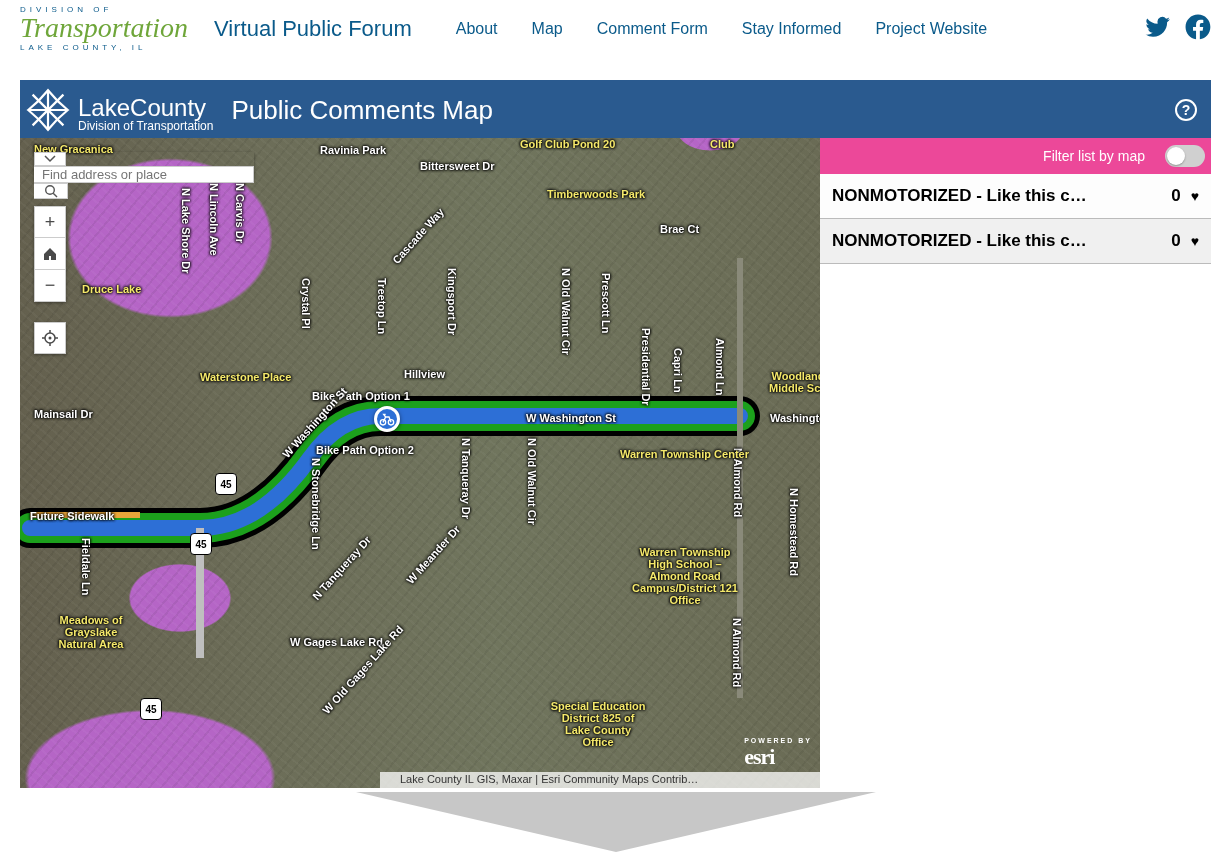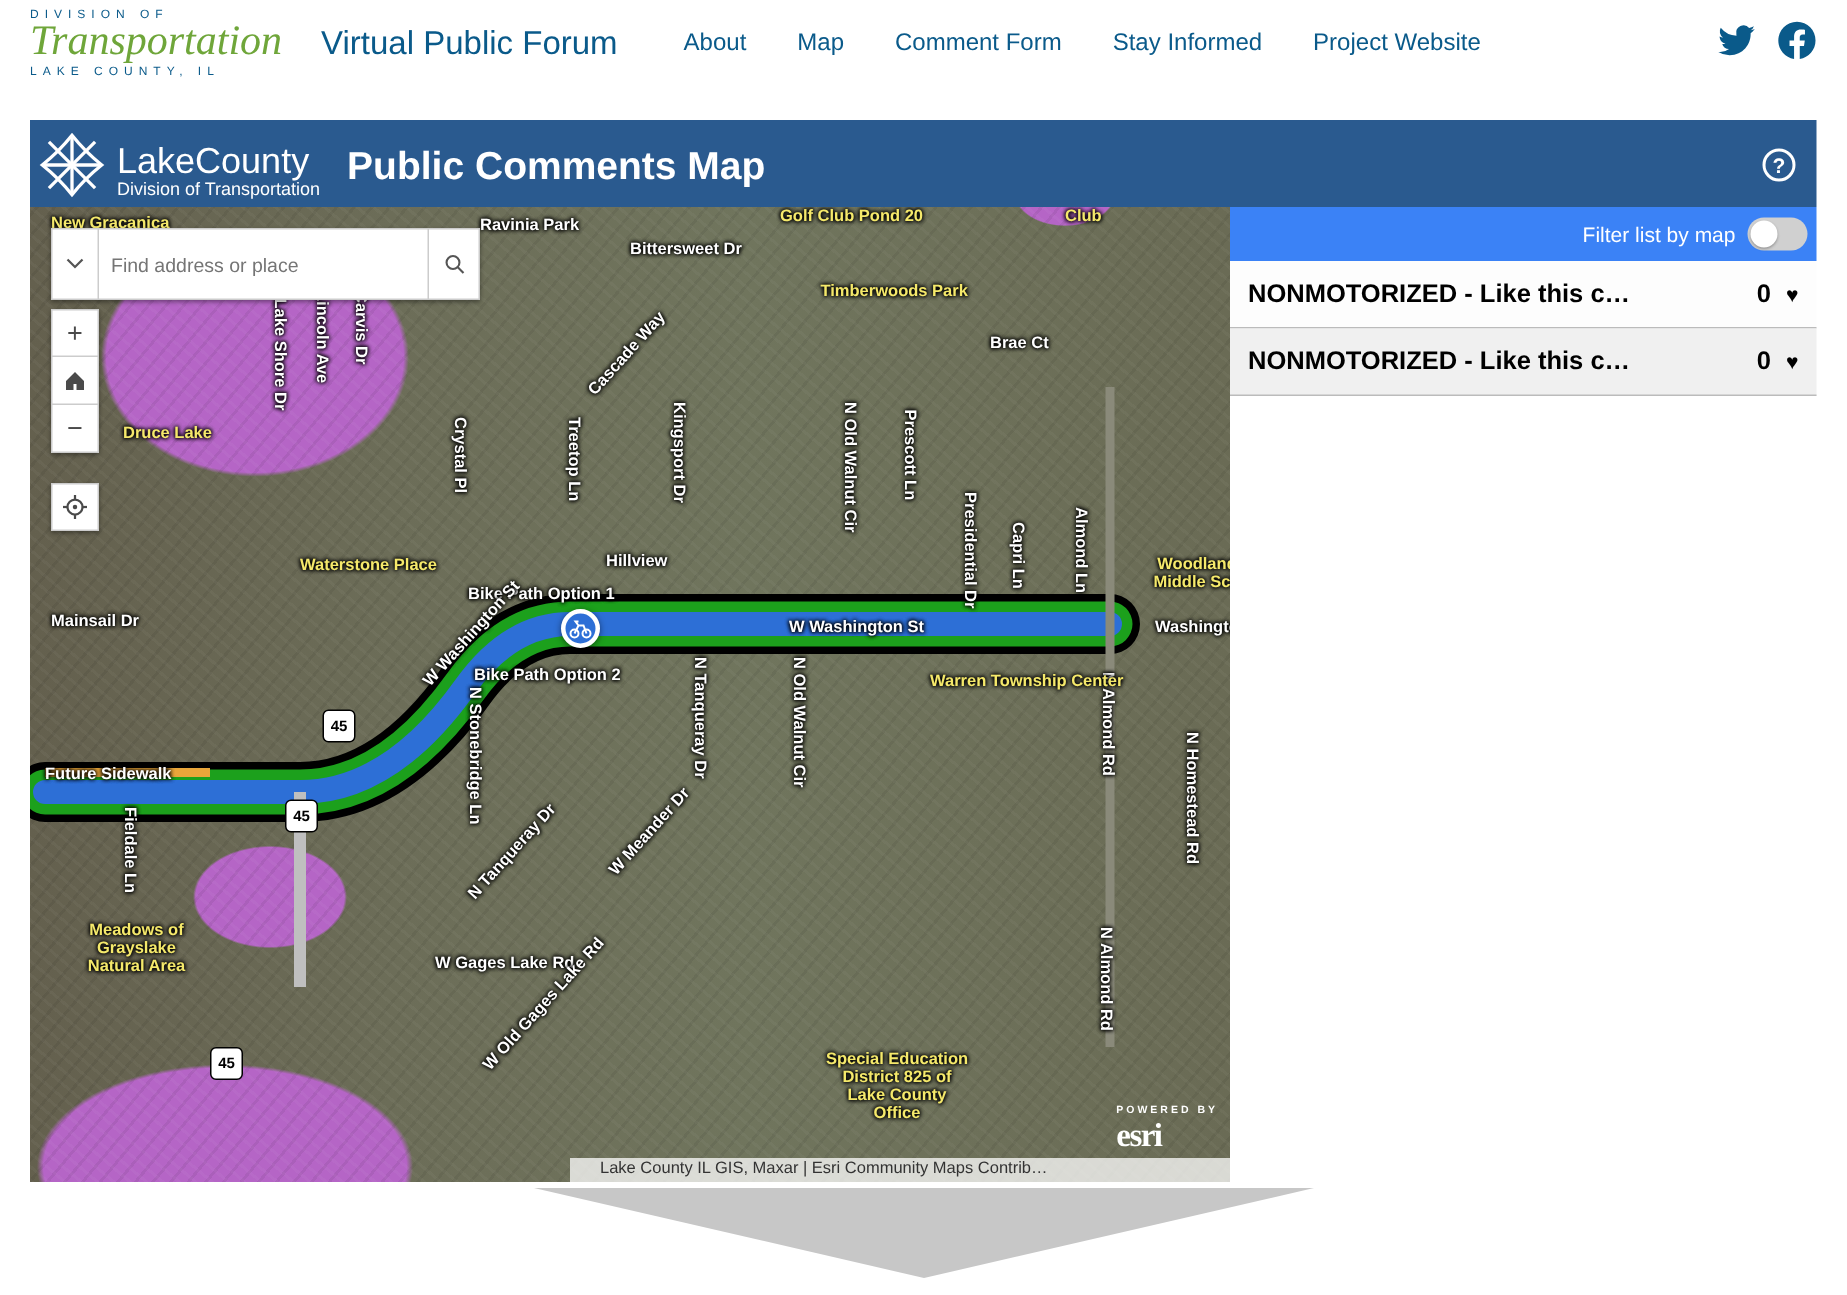--- a/index.html
+++ b/index.html
@@ -18,21 +18,21 @@
   .social svg { width:26px; height:26px; fill:#0a5a8a; cursor:pointer; }
 
   
   .app-wrap { margin:22px 20px 0 20px; border:0; }
   .app-header { background:#2a5a8f; color:#fff; display:flex; align-items:center; padding:8px 14px 6px 6px; }
   .app-header .lc-logo { display:flex; align-items:flex-end; gap:8px; }
   .lc-star { width:44px; height:44px; }
   .lc-text { line-height:1; }
   .lc-text .big { font-size:24px; font-weight:400; }
   .lc-text .small { font-size:12px; }
-  .app-title { font-size:26px; margin-left:18px; font-weight:700; }
+  .app-title { font-size:26px; margin-left:18px; font-weight:400; }
   .help { margin-left:auto; width:22px;height:22px; border:2px solid #fff; border-radius:50%; display:flex;align-items:center;justify-content:center; font-size:14px; font-weight:bold; cursor:pointer;}
 
   .app-body { display:flex; height:650px; }
 
   
   .map-pane { flex:0 0 800px; position:relative; overflow:hidden; background:#5a5a4a; }
   .map-bg { position:absolute; inset:0; background:
     radial-gradient(ellipse 180px 140px at 150px 100px, #b565c6 0 55%, transparent 57%),
     radial-gradient(ellipse 60px 40px at 690px -10px, #b565c6 0 55%, transparent 57%),
     radial-gradient(ellipse 90px 60px at 160px 460px, #b565c6 0 55%, transparent 57%),
@@ -46,35 +46,35 @@
   .map-label.yellow { color:#f5e96b; }
   .map-label.rot { transform: rotate(-48deg); transform-origin:left top; }
   .map-label.rot90 { writing-mode: vertical-rl; }
   .shield { position:absolute; width:22px; height:22px; background:#fff; border:1px solid #000; border-radius:4px; font-size:10px; font-weight:bold; display:flex;align-items:center;justify-content:center; color:#000;}
 
   .esri-logo { position:absolute; right:8px; bottom:18px; color:#fff; font-size:22px; font-weight:bold; font-family:Georgia,serif; letter-spacing:-1px;}
   .esri-logo .pre{font-size:7px;letter-spacing:2px;display:block;font-family:Arial;text-align:right;}
   .attribution { position:absolute; left:360px; bottom:0; right:0; height:16px; background:rgba(255,255,255,.75); font-size:11px; color:#333; padding:1px 20px; overflow:hidden;white-space:nowrap;text-overflow:ellipsis;}
 
   
-  .search-bar { position:absolute; top:14px; left:14px; display:flex; height:48px; box-shadow:0 1px 3px rgba(0,0,0,.4);}
+  .search-bar { position:absolute; top:14px; left:14px; display:flex; height:28px; box-shadow:0 1px 3px rgba(0,0,0,.4);flex-direction:column;}
   .search-bar .menu-btn { width:32px; background:#fff; border:1px solid #ccc; display:flex;align-items:center;justify-content:center;cursor:pointer;}
   .search-bar input { width:220px; border:1px solid #ccc; border-left:0; padding:0 8px; font-size:13px; color:#555; outline:none;}
   .search-bar .go-btn { width:34px; background:#fff; border:1px solid #ccc; border-left:0; display:flex;align-items:center;justify-content:center;cursor:pointer;}
   .zoom-stack { position:absolute; top:68px; left:14px; width:32px; box-shadow:0 1px 3px rgba(0,0,0,.4);}
   .zoom-stack button { width:32px;height:32px;background:#fff;border:1px solid #ccc;display:flex;align-items:center;justify-content:center;cursor:pointer;font-size:18px;color:#4a4a4a;}
   .zoom-stack button + button { border-top:0; }
   .locate-btn { position:absolute; top:184px; left:14px; width:32px;height:32px;background:#fff;border:1px solid #ccc;display:flex;align-items:center;justify-content:center;cursor:pointer;box-shadow:0 1px 3px rgba(0,0,0,.4);}
 
   .bike-marker { position:absolute; width:26px;height:26px;background:#2d6fd6;border:3px solid #fff;border-radius:50%; left:354px; top:268px; box-shadow:0 1px 4px rgba(0,0,0,.5); display:flex;align-items:center;justify-content:center;}
   .bike-marker svg{width:16px;height:16px;fill:#fff;}
 
   
   .side-pane { flex:1; background:#fff; display:flex; flex-direction:column; }
-  .filter-bar { background:#3b82f6; color:#fff; height:36px; display:flex; align-items:center; justify-content:flex-end; padding:0 6px 0 12px; font-size:14px; gap:8px;}
+  .filter-bar { background:#ec4899; color:#fff; height:36px; display:flex; align-items:center; justify-content:flex-end; padding:0 6px 0 12px; font-size:14px; gap:20px;}
   .toggle { width:40px;height:22px;background:#d0d0d0;border-radius:11px;position:relative;cursor:pointer;}
   .toggle .knob{position:absolute;width:18px;height:18px;background:#fff;border-radius:50%;top:2px;left:2px;box-shadow:0 1px 2px rgba(0,0,0,.3);}
   .list-item { display:flex; align-items:center; padding:12px 12px; border-bottom:1px solid #bbb; font-size:17px; font-weight:bold; color:#000; gap:10px; cursor:pointer; }
   .list-item:nth-child(odd){background:#f0f0f0;}
   .list-item:nth-child(even){background:#fdfdfd;}
   .list-item .title{flex:1;white-space:nowrap;overflow:hidden;text-overflow:ellipsis;}
   .list-item .count{font-weight:bold;}
   .list-item .heart{font-size:14px;}
   .arrow-wrap{display:flex;justify-content:center;margin-top:4px;}
   .arrow-svg{width:520px;height:70px;fill:#c7c7c7;}
@@ -168,20 +168,21 @@
       <span class="map-label" style="left:14px;top:270px">Mainsail Dr</span>
       <span class="map-label" style="left:292px;top:252px">Bike Path Option 1</span>
       <span class="map-label" style="left:296px;top:306px">Bike Path Option 2</span>
       <span class="map-label" style="left:506px;top:274px">W Washington St</span>
       <span class="map-label rot" style="left:260px;top:314px">W Washington St</span>
       <span class="map-label" style="left:750px;top:274px">Washington</span>
       <span class="map-label" style="left:10px;top:372px">Future Sidewalk</span>
       <span class="map-label rot90" style="left:712px;top:310px">N Almond Rd</span>
       <span class="map-label rot90" style="left:768px;top:350px">N Homestead Rd</span>
       <span class="map-label yellow" style="left:600px;top:310px;width:80px;text-align:right">Warren Township Center</span>
+      <span class="map-label yellow" style="left:610px;top:408px;width:110px;text-align:center;white-space:normal">Warren Township High School – Almond Road Campus/District 121 Office</span>
       <span class="map-label" style="left:270px;top:498px">W Gages Lake Rd</span>
       <span class="map-label rot" style="left:300px;top:570px">W Old Gages Lake Rd</span>
       <span class="map-label rot90" style="left:711px;top:480px">N Almond Rd</span>
       <span class="map-label yellow" style="left:748px;top:232px;width:60px;white-space:normal;text-align:center">Woodland Middle Sch</span>
       <span class="map-label yellow" style="left:26px;top:476px;width:90px;white-space:normal;text-align:center">Meadows of Grayslake Natural Area</span>
       <span class="map-label yellow" style="left:528px;top:562px;width:100px;white-space:normal;text-align:center">Special Education District 825 of Lake County Office</span>
       <span class="map-label rot" style="left:370px;top:120px">Cascade Way</span>
       <span class="map-label rot90" style="left:356px;top:140px">Treetop Ln</span>
       <span class="map-label" style="left:384px;top:230px">Hillview</span>
       <span class="map-label rot90" style="left:426px;top:130px">Kingsport Dr</span>

